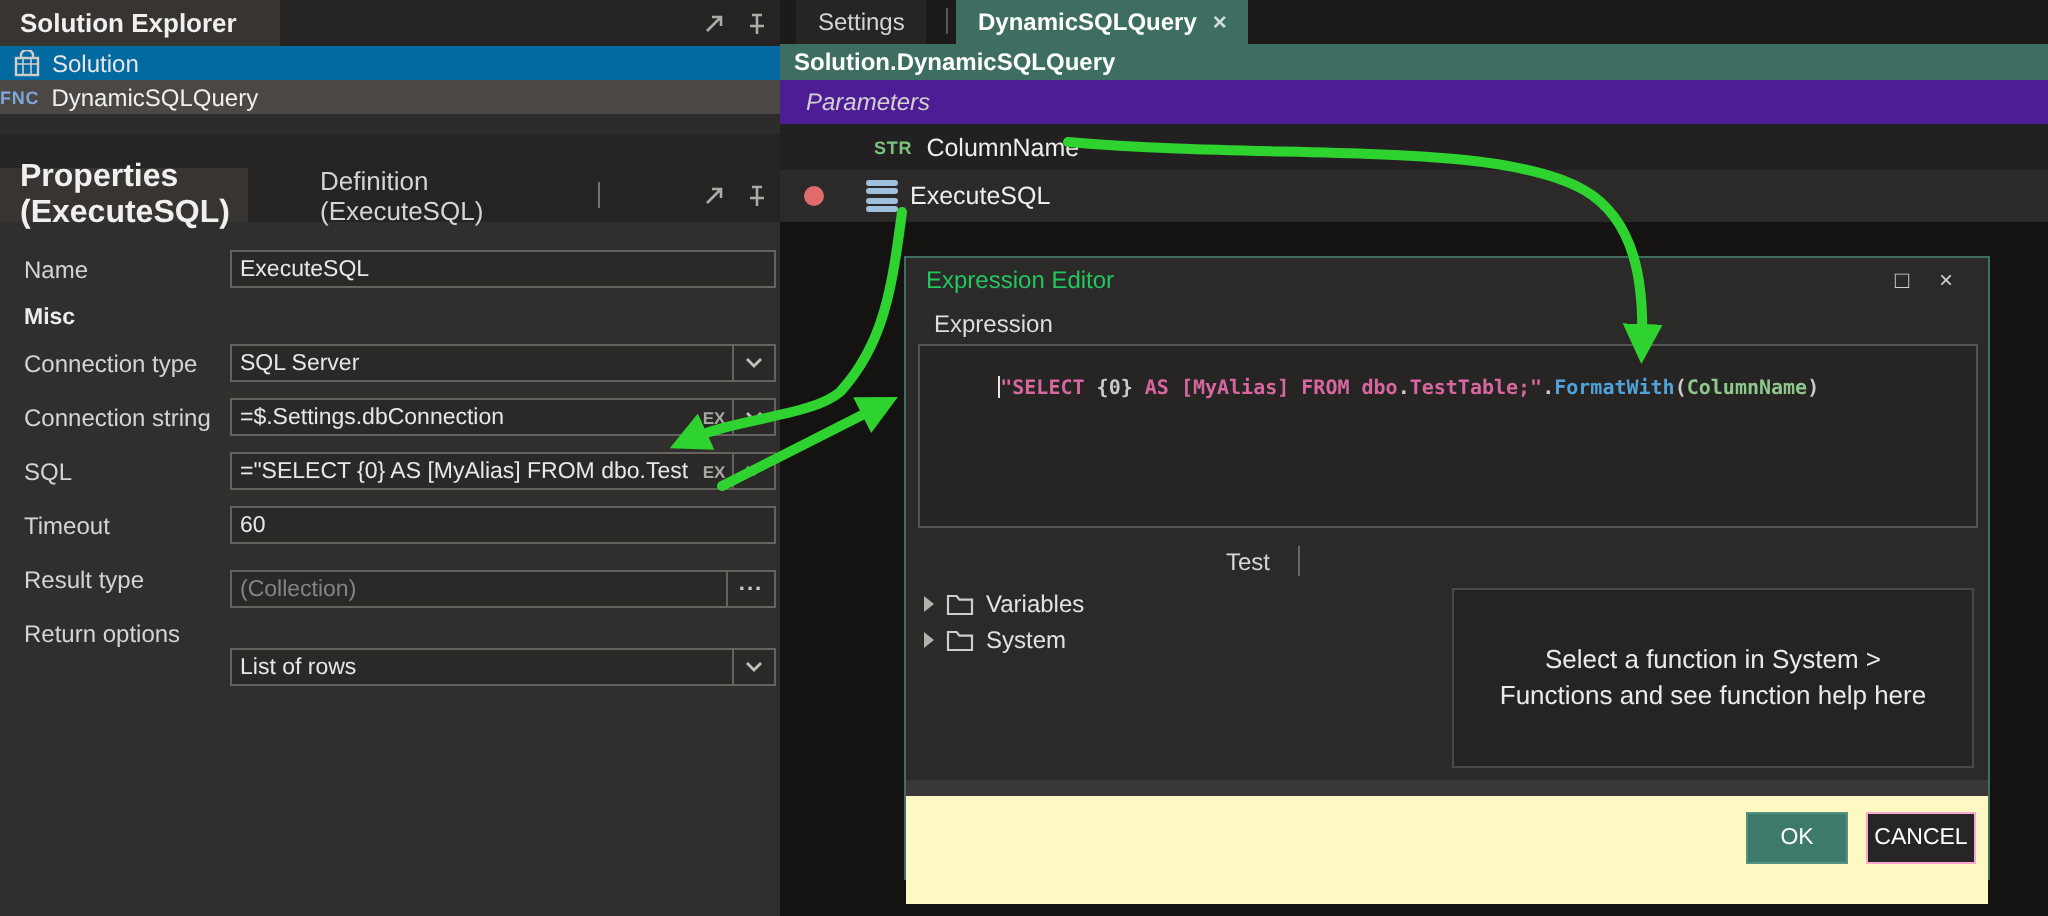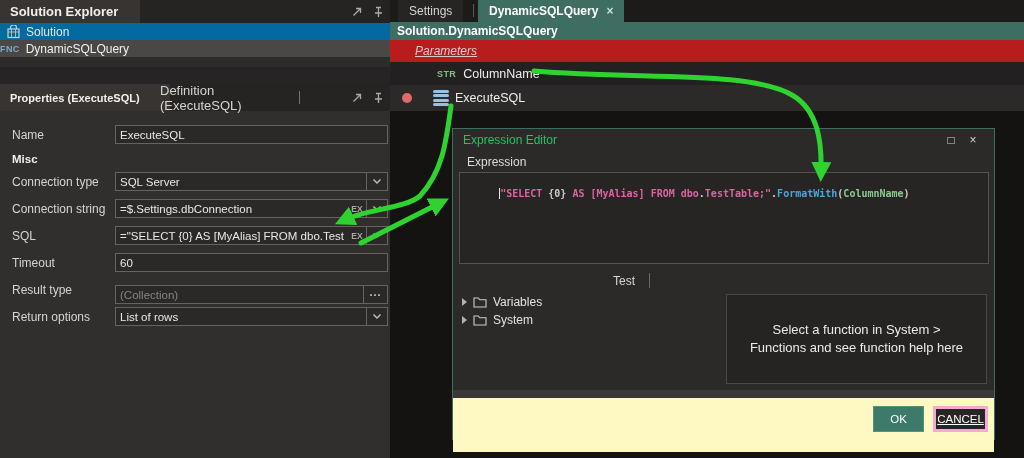--- a/index.html
+++ b/index.html
@@ -36,22 +36,22 @@
   .seg-dots { width:24px; border-left:1px solid #66635f; color:#cfccc9; font-weight:bold; letter-spacing:1px; cursor:pointer; font-size:11px; padding-bottom:5px;}
   .section-label { position:absolute; left:12px; font-weight:bold; color:#efedeb; }
 
   
   #editor-area { left:390px; top:0; width:634px; height:458px; background:#141312; }
   .doc-tab { position:absolute; top:0; height:22px; display:flex; align-items:center; padding:0 11px; color:#d6d4d2; }
   .doc-tab.active { background:#3e6e62; color:#ffffff; font-weight:bold; }
   .tab-close { margin-left:8px; color:#cfdeda; font-size:12px; }
   #breadcrumb-bar { left:390px; top:22px; width:634px; height:18px; background:#3e6e62;
                     display:flex; align-items:center; padding-left:7px; font-weight:bold; color:#fff; }
-  #parameters-row { left:390px; top:40px; width:634px; height:22px; background:#b91c1c;
-                    display:flex; align-items:center; padding-left:25px; font-style:italic; color:#d2d0ce;text-decoration:underline; }
+  #parameters-row { left:390px; top:40px; width:634px; height:22px; background:#4c1d95;
+                    display:flex; align-items:center; padding-left:13px; font-style:italic; color:#d2d0ce; }
   #param-row { left:390px; top:62px; width:634px; height:23px; background:#222020;
                display:flex; align-items:center; padding-left:47px; }
   #step-row { left:390px; top:85px; width:634px; height:26px; background:#2c2a28;
               display:flex; align-items:center; }
   .red-dot { width:10px; height:10px; border-radius:50%; background:#e06b6b; margin-left:12px; }
   .db-icon { display:flex; flex-direction:column; gap:1.5px; margin-left:21px; margin-right:6px; }
   .db-icon span { display:block; width:16px; height:3px; border-radius:2px; background:#9fc0dc; }
   .row-label { font-size:12.5px; color:#f0eeec; }
 
   
@@ -73,21 +73,21 @@
   .tree-item { position:absolute; display:flex; align-items:center; gap:6px; color:#e4e2e0; }
   .expander { width:0; height:0; border-left:5px solid #b4b1ad; border-top:4px solid transparent; border-bottom:4px solid transparent; }
   #help-box { position:absolute; left:273px; top:165px; width:261px; height:90px; background:#252423;
               border:1px solid #4a4846; display:flex; align-items:center; justify-content:center;
               text-align:center; padding:10px 22px; font-size:13px; color:#eceae8; line-height:1.35; }
   #dlg-divider { position:absolute; left:0; top:261px; width:100%; height:8px; background:#3a3836; }
   #dlg-footer { position:absolute; left:0; top:269px; width:100%; height:54px; background:#fef9c3; }
   .btn { position:absolute; top:8px; height:26px; display:flex; align-items:center; justify-content:center;
          font-size:11.5px; color:#fff; cursor:pointer; }
   #ok-btn { left:420px; width:51px; background:#3d7a6a; border:1px solid #53937f; }
-  #cancel-btn { left:480px; width:55px; background:#272625; border:3px solid #f9a8d4;text-decoration:underline; }
+  #cancel-btn { left:480px; width:55px; background:#272625; border:1px solid #f9a8d4; }
 
   #arrows { left:0; top:0; width:1024px; height:458px; pointer-events:none; z-index:50; }
   svg.icon { display:block; }
 </style>
 </head>
 <body>
 
 <div id="stage">
 
   <div class="abs" id="left-panel">
@@ -119,21 +119,21 @@
       <span>Solution</span>
     </div>
     <div class="tree-row" style="top:40px;height:17px;background:#4a4745;">
       <span class="badge-fnc">FNC</span>
       <span style="color:#f2f0ee;">DynamicSQLQuery</span>
     </div>
     <div class="abs" style="left:0;top:57px;width:390px;height:10px;background:#2e2c2b;"></div>
     <div class="abs" style="left:0;top:67px;width:390px;height:17px;background:#262424;"></div>
 
     <div class="abs panel-header" style="top:84px;height:27px;">
-      <div class="panel-tab active" style="left:0;width:170px;font-size:11px;">Properties (ExecuteSQL)</div>
+      <div class="panel-tab active" style="left:0;width:124px;font-size:16px;">Properties (ExecuteSQL)</div>
       <div class="panel-tab inactive" style="left:150px;width:146px;font-size:13px;">Definition (ExecuteSQL)</div>
       <div class="vsep" style="left:299px;top:7px;height:13px;"></div>
       <div class="hdr-icons">
         <span>
           <svg class="icon" width="12" height="12" viewBox="0 0 12 12">
               <path d="M2.5 9.5 L9 3 M5 2.5 h4.5 v4.5" stroke="#aeaba7" stroke-width="1.3" fill="none"></path>
             </svg>
         </span>
         <span>
           <svg class="icon" width="11" height="12" viewBox="0 0 11 12">
@@ -187,21 +187,21 @@
       <input value="60" style="">
     </div>
 
     <span class="prop-label" style="top:283px;">Result type</span>
     <div class="fld" style="top:285px;">
       <input placeholder="(Collection)" style="">
       <span class="seg seg-dots">...</span>
     </div>
 
     <span class="prop-label" style="top:310px;">Return options</span>
-    <div class="fld" style="top:307px;">
+    <div class="fld" style="top:324px;">
       <input value="List of rows" style="">
       <span class="seg seg-dd">
         <svg class="icon" width="10" height="7" viewBox="0 0 10 7">
             <path d="M1.5 1.5 L5 5 L8.5 1.5" stroke="#c2bfbb" stroke-width="1.4" fill="none"></path>
           </svg>
       </span>
     </div>
   </div>
 
   <div class="abs" id="editor-area">

